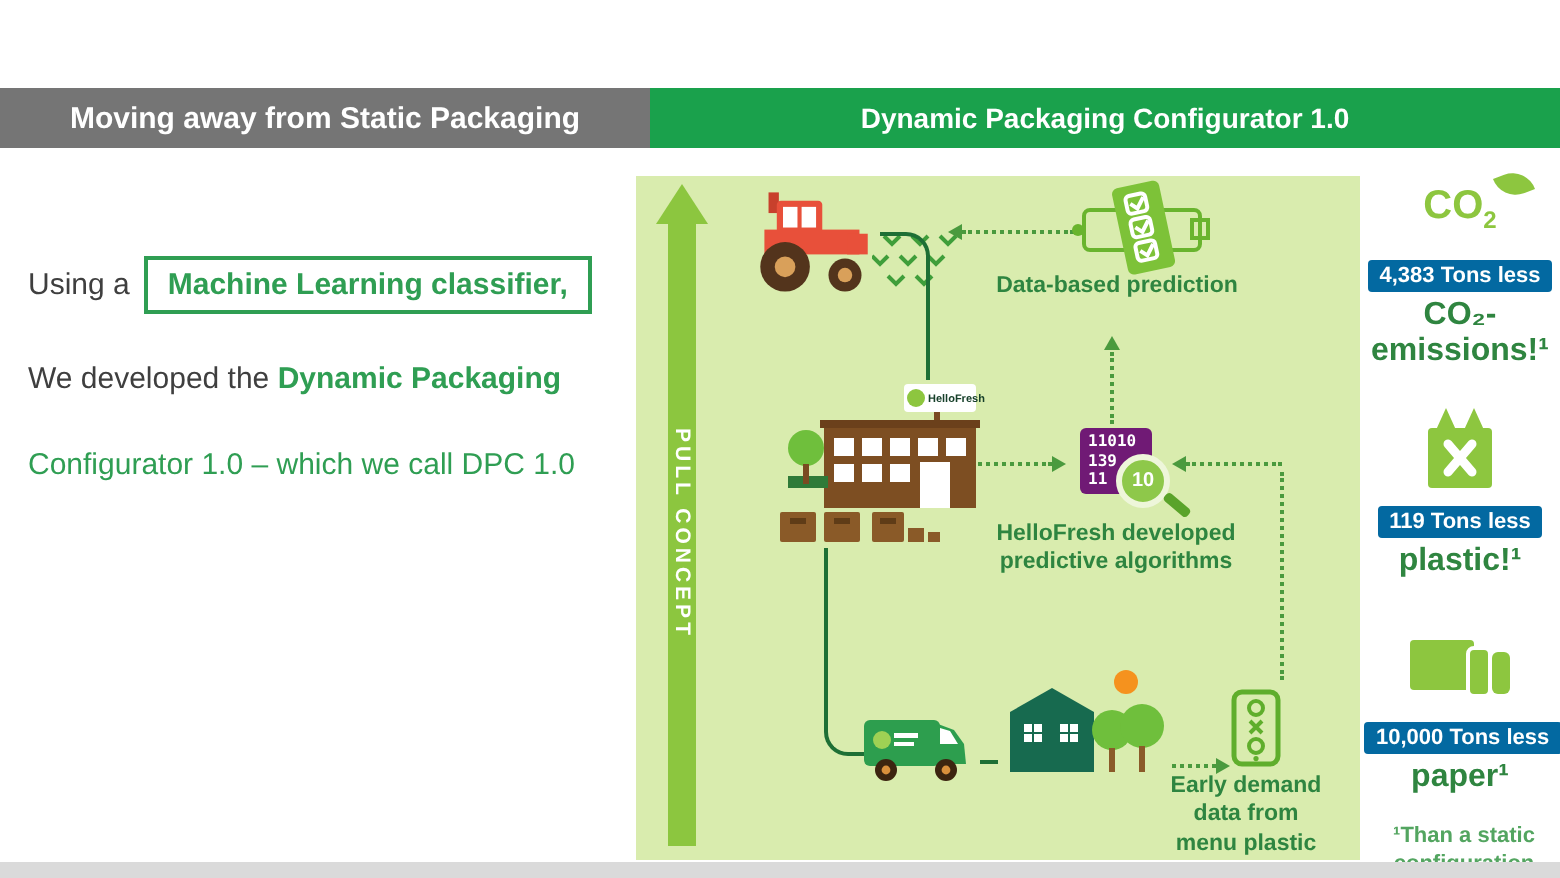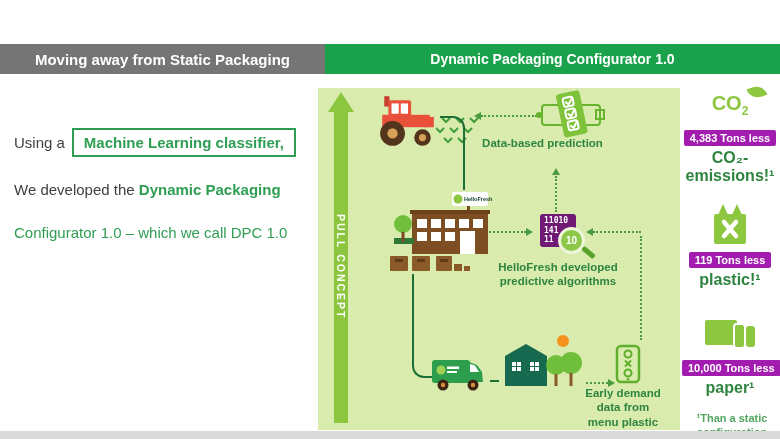--- a/index.html
+++ b/index.html
@@ -58,21 +58,21 @@
   .binary { left:222px; top:126px; width:36px; background:#701a75; border-radius:3px; padding:2px 4px;
             color:#fff; font-family:"DejaVu Sans Mono",monospace; font-size:8px; font-weight:bold; line-height:1.2; }
   .lens { left:240px; top:139px; width:27px; height:27px; border-radius:50%;
           background:#8ec84a; border:3px solid #eef6da; color:#fff; font-weight:bold; font-size:10px;
           display:flex; align-items:center; justify-content:center; }
   .lens-handle { left:263px; top:162px; width:15px; height:5px; background:#5aa32a;
                  border-radius:2px; transform:rotate(40deg); }
 
   
   .stat { position:absolute; left:682px; width:96px; text-align:center; }
-  .badge { display:inline-block; background:#a21caf; color:#fff; font-weight:bold; font-size:11px;
+  .badge { display:inline-block; background:#0369a1; color:#fff; font-weight:bold; font-size:11px;
            padding:2px 6px; border-radius:2px; white-space:nowrap; }
   .stat-label { margin-top:3px; font-size:16px; font-weight:bold; color:#2f8540; }
   .co2-text { font-size:20px; font-weight:bold; color:#8dc63f; position:relative; display:inline-block; }
   .co2-text sub { font-size:12px; }
   .leaf { position:absolute; right:-18px; top:-6px; width:18px; height:12px; background:#8dc63f;
           border-radius:0 12px 0 12px; transform:rotate(-20deg); }
   .footnote { position:absolute; left:690px; top:412px; width:84px; text-align:center;
               font-size:11px; font-weight:bold; color:#53a560; line-height:1.25; }
 
   .bottom-strip { position:absolute; left:0; top:431px; width:780px; height:8px; background:#dadada; }
@@ -148,30 +148,30 @@
           <rect x="30" y="7" width="10" height="9" rx="2"></rect>
           <rect x="30" y="19" width="10" height="9" rx="2"></rect>
           <rect x="30" y="31" width="10" height="9" rx="2"></rect>
           <path d="m32 11 3 3 4-5"></path>
             <path d="m32 23 3 3 4-5"></path>
             <path d="m32 35 3 3 4-5"></path>
         </g>
       </g>
     </svg>
 
-    <div class="abs dlabel" style="left:152px;top:48px;width:145px">
+    <div class="abs dlabel" style="left:168px;top:48px;width:145px">
       <div>Data-based prediction</div>
     </div>
 
     <div class="abs arr-u" style="left:234px;top:80px"></div>
     <div class="abs dot-v" style="left:237px;top:88px;height:36px"></div>
 
     <div class="abs binary">
       <div>11010</div>
-      <div>141</div>
+      <div>139</div>
       <div>11</div>
     </div>
     <div class="abs lens">
       <span>10</span>
     </div>
     <div class="abs lens-handle"></div>
 
     <div class="abs dot-h" style="left:168px;top:143px;width:40px"></div>
     <div class="abs arr-r" style="left:208px;top:140px"></div>
 

